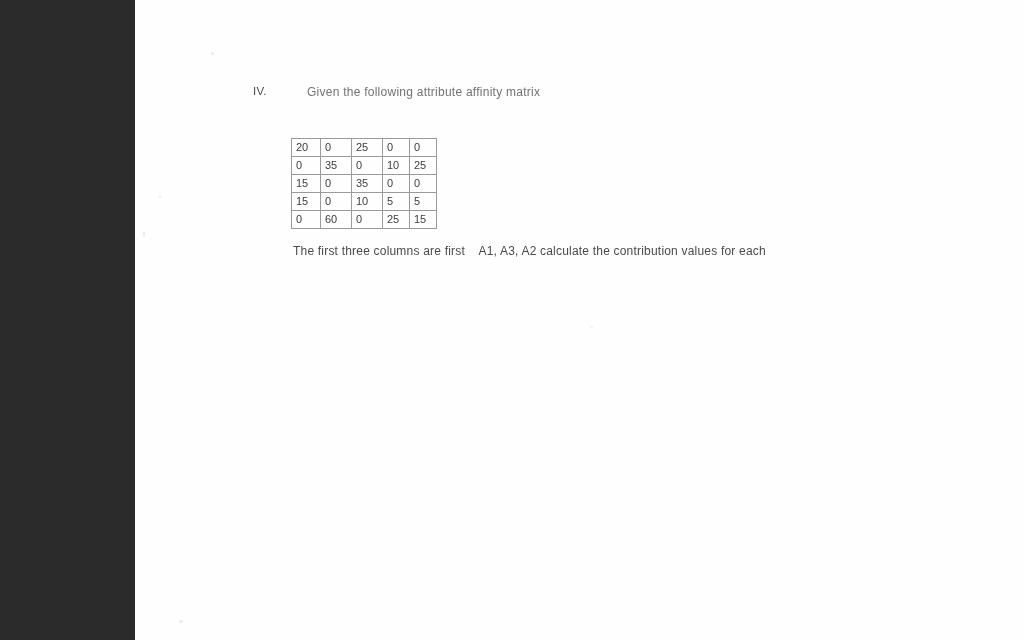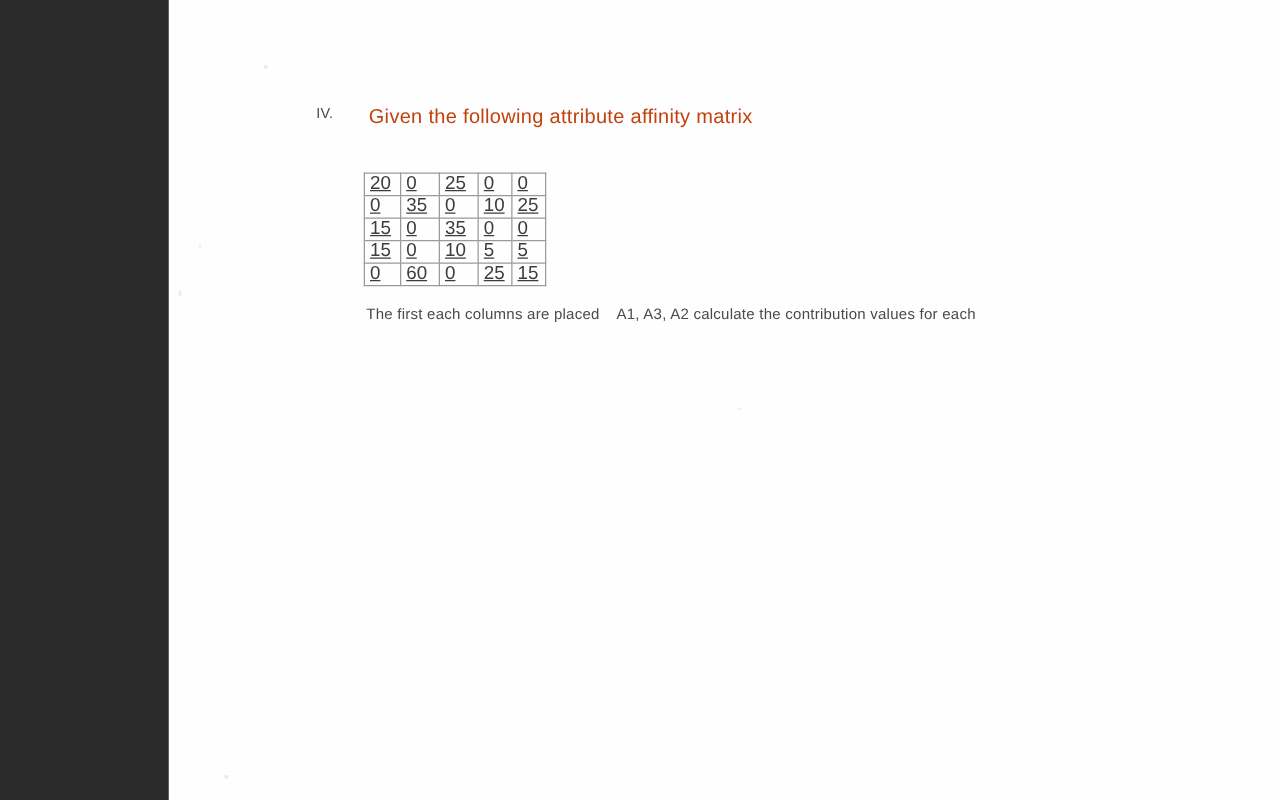--- a/index.html
+++ b/index.html
@@ -39,37 +39,36 @@
   .numbering {
     position: absolute;
     left: 118px;
     top: 85px;
     font-size: 11.5px;
     color: #4c4c4c;
     letter-spacing: 0.2px;
   }
   .prompt-line {
     position: absolute;
-    left: 160px;
+    left: 172px;
     top: 85px;
-    font-size: 16px;
-    color: #c2410c;
+    font-size: 12px;
+    color: #737373;
     letter-spacing: 0.25px;
     white-space: nowrap;
   }
   .matrix-wrap {
     position: absolute;
     left: 156px;
     top: 138px;
   }
   table.matrix {
     border-collapse: collapse;
-    font-size: 15px;
+    font-size: 11px;
     color: #3d3d3d;
-    text-decoration: underline;
   }
   table.matrix td {
     border: 1px solid #9a9a9a;
     padding: 1px 4px 2px 4px;
     height: 14px;
     line-height: 14px;
     text-align: left;
     font-family: "Liberation Sans", sans-serif;
   }
   table.matrix td.c0 { width: 20px; }
@@ -143,18 +142,18 @@
               <td class="c1">60</td>
               <td class="c2">0</td>
               <td class="c3">25</td>
               <td class="c4">15</td>
             </tr>
           </tbody>
         </table>
       </div>
 
       <div class="body-text">
-        <span class="ln">The first each columns are placed    A1, A3, A2 calculate the contribution values for each</span>
+        <span class="ln">The first three columns are first    A1, A3, A2 calculate the contribution values for each</span>
       </div>
 
     </div>
   </div>
 </div>
 
 </body></html>

